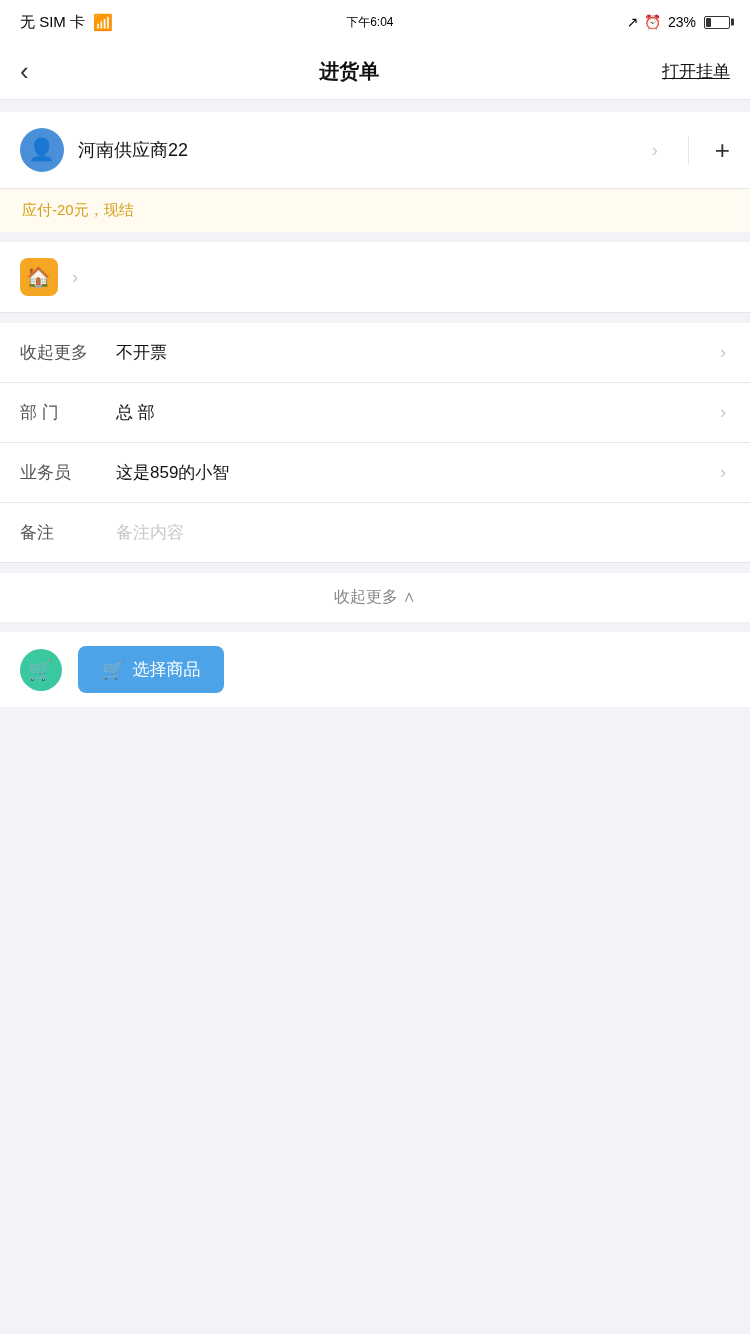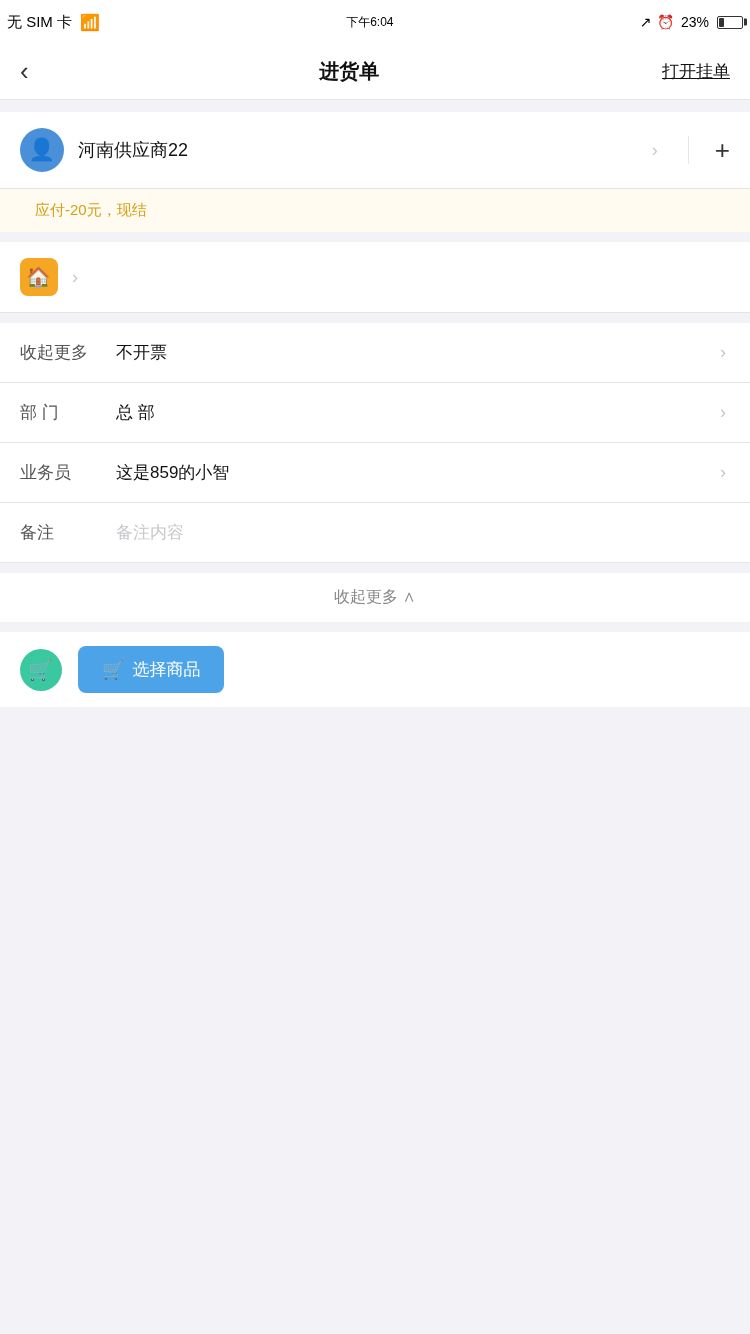--- a/index.html
+++ b/index.html
@@ -12,21 +12,21 @@
       overflow-x: hidden;
     }
 
     
     .status-bar {
       background: #fff;
       height: 44px;
       display: flex;
       align-items: center;
       justify-content: space-between;
-      padding: 0 7px;
+      padding: 0 20px;
       font-size: 15px;
       font-weight: 500;
     }
     .status-left { display: flex; align-items: center; gap: 8px; }
     .status-center { font-size: 12px; font-weight: 400; }
     .status-right { display: flex; align-items: center; gap: 6px; font-size: 14px; }
     .wifi-icon { font-size: 16px; }
     .battery-icon {
       display: inline-block;
       width: 26px; height: 13px;
@@ -129,21 +129,21 @@
     }
     .plus-icon {
       font-size: 26px;
       color: #333;
       cursor: pointer;
     }
 
     
     .notice-bar {
       background: #fffbf0;
-      padding: 12px 35px;
+      padding: 12px 22px;
       font-size: 15px;
       color: #d4a017;
     }
 
     
     .warehouse-row {
       display: flex;
       align-items: center;
       padding: 16px 20px;
       background: #fff;

